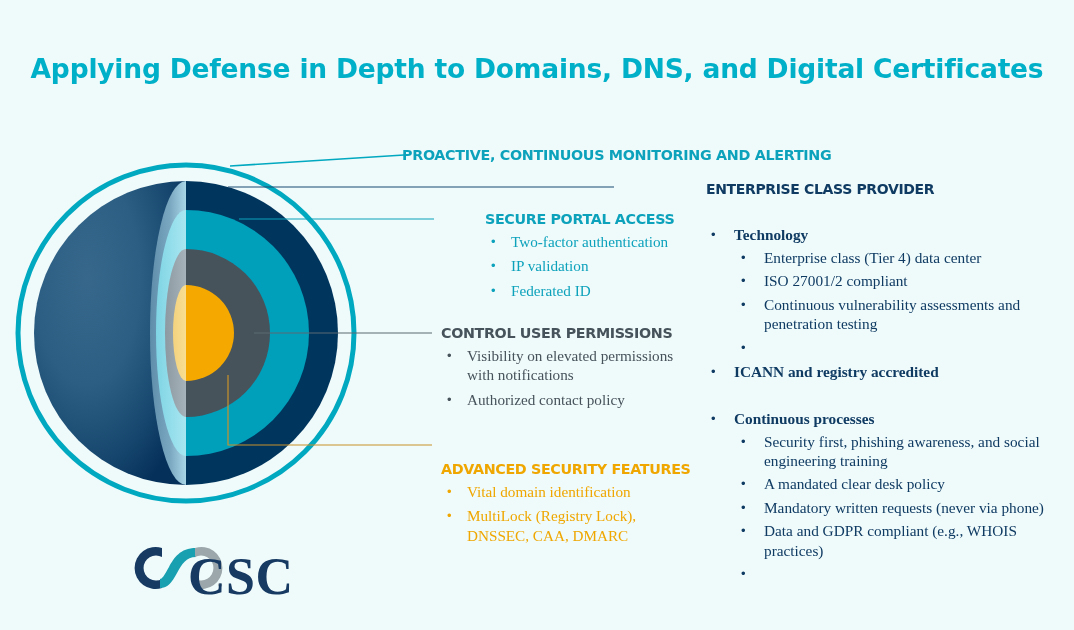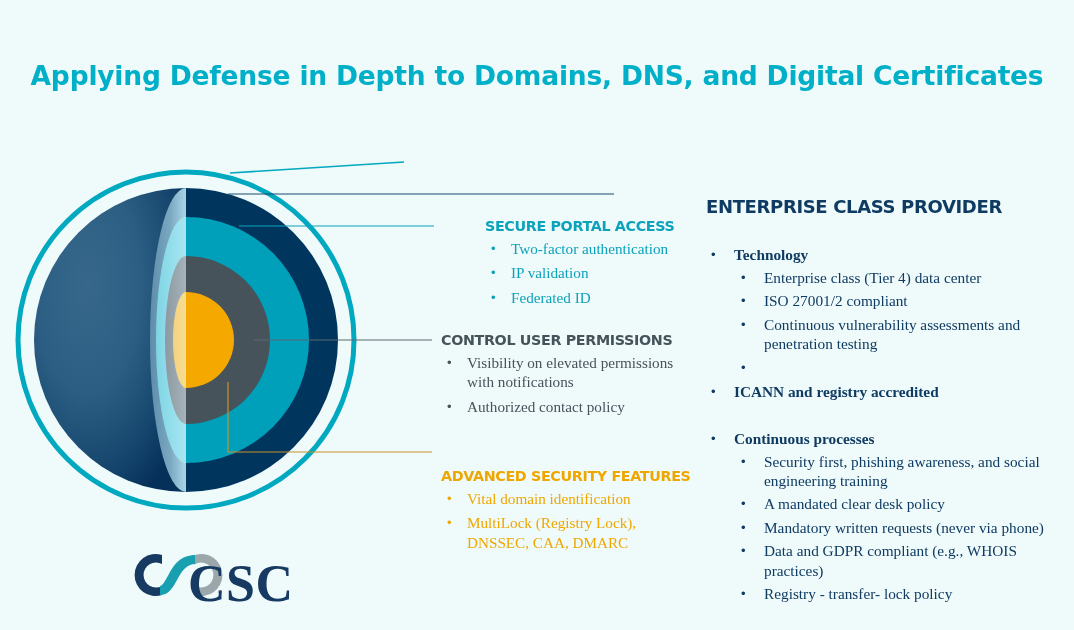--- a/index.html
+++ b/index.html
@@ -10,21 +10,21 @@
   body {
     width: 1074px;
     height: 630px;
     background: #effafa;
     font-family: "Liberation Sans", sans-serif;
     overflow: hidden;
     position: relative;
   }
   #page {
     position: absolute;
-    left: 0; top: 16px;
+    left: 0; top: 9px;
     width: 1074px;
     height: 472px;
     text-decoration: underline;
   }
 
   
   #title {
     position: absolute;
     left: 0;
     top: 44px;
@@ -100,26 +100,25 @@
   
   #enterprise {
     position: absolute;
     left: 706px;
     top: 172px;
     width: 340px;
     color: #0F3B63;
   }
   #enterprise .ent-head {
     font-family: "DejaVu Sans", sans-serif;
-    font-size: 18px;
+    font-size: 14px;
     font-weight: bold;
     letter-spacing: -0.35px;
     color: #0F3B63;
     white-space: nowrap;
-    margin-top: 8px;
   }
   .ent-l1 {
     margin: 0;
     padding: 0;
     list-style: none;
   }
   .ent-l1 > li {
     position: relative;
     padding-left: 28px;
     margin-top: 6px;
@@ -234,20 +233,21 @@
     <path d="M 172 112 A 21 84 0 0 0 172 280 Z" fill="url(#slateFace)"></path>
     <path d="M 172 148 A 13 48 0 0 0 172 244 Z" fill="url(#amberFace)"></path>
 
     <path d="M 216 29 L 390 18" fill="none" stroke="#00A8C0" stroke-width="1.6"></path>
     <line x1="214" y1="50" x2="600" y2="50" stroke="#1B4A70" stroke-width="1.2"></line>
     <line x1="225" y1="82" x2="420" y2="82" stroke="#0DA2BC" stroke-width="1.2"></line>
     <line x1="240" y1="196" x2="418" y2="196" stroke="#5A6A73" stroke-width="1.2"></line>
     <polyline points="214,238 214,308 418,308" fill="none" stroke="#C8922A" stroke-width="1.2"></polyline>
   </svg>
 
+  <div id="proactive">PROACTIVE, CONTINUOUS MONITORING AND ALERTING</div>
 
   <div class="callout teal" style="left:441px; top:202px;">
     <div class="callout-head">SECURE PORTAL ACCESS</div>
     <ul class="bullets">
       <li>
         <span class="bdot">•</span>
         <span>Two-factor authentication</span>
       </li>
       <li>
         <span class="bdot">•</span>
@@ -335,21 +335,20 @@
           <li>
             <span class="bdot">•</span>
             <span>Mandatory written requests (never via phone)</span>
           </li>
           <li>
             <span class="bdot">•</span>
             <span>Data and GDPR compliant (e.g., WHOIS practices)</span>
           </li>
           <li>
             <span class="bdot">•</span>
-            <span>Registry - transfer- lock policy</span>
           </li>
         </ul>
       </li>
     </ul>
   </div>
 
   <svg id="logo" width="170" height="58" viewBox="0 0 170 58">
 
     <path d="M 46 9 A 21 21 0 1 0 46 49 L 46 40 A 12.5 12.5 0 1 1 46 18 Z" fill="#173A63"></path>
 

